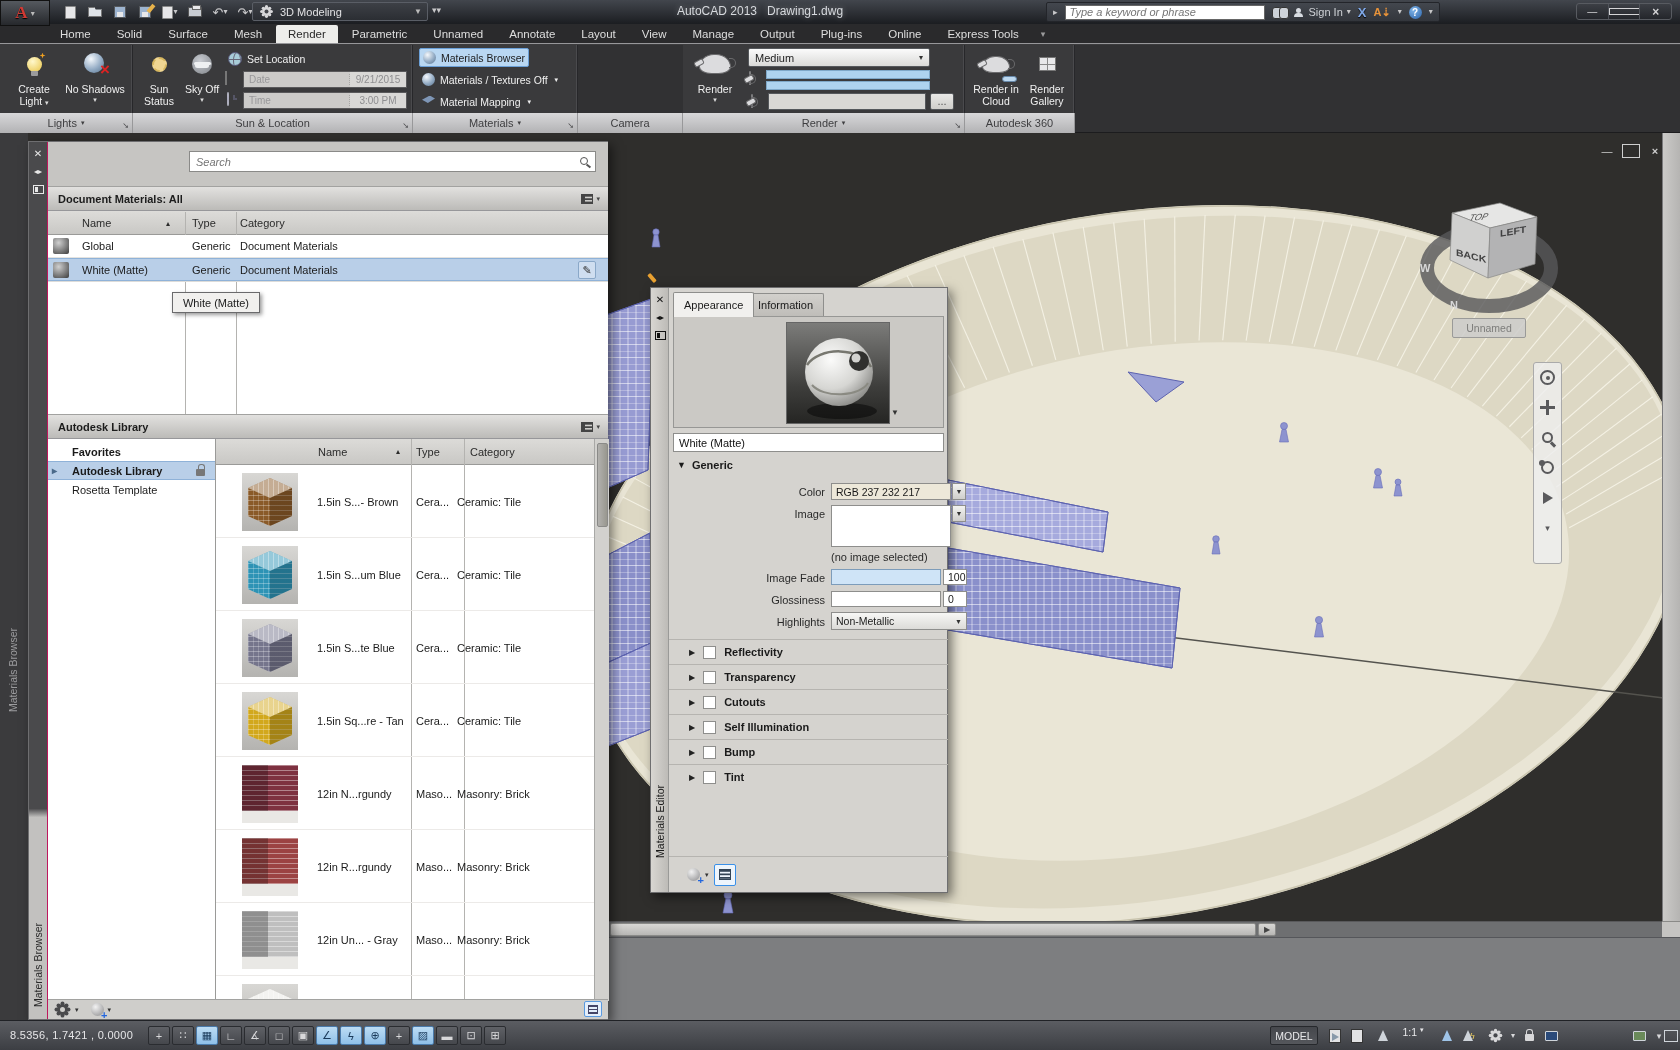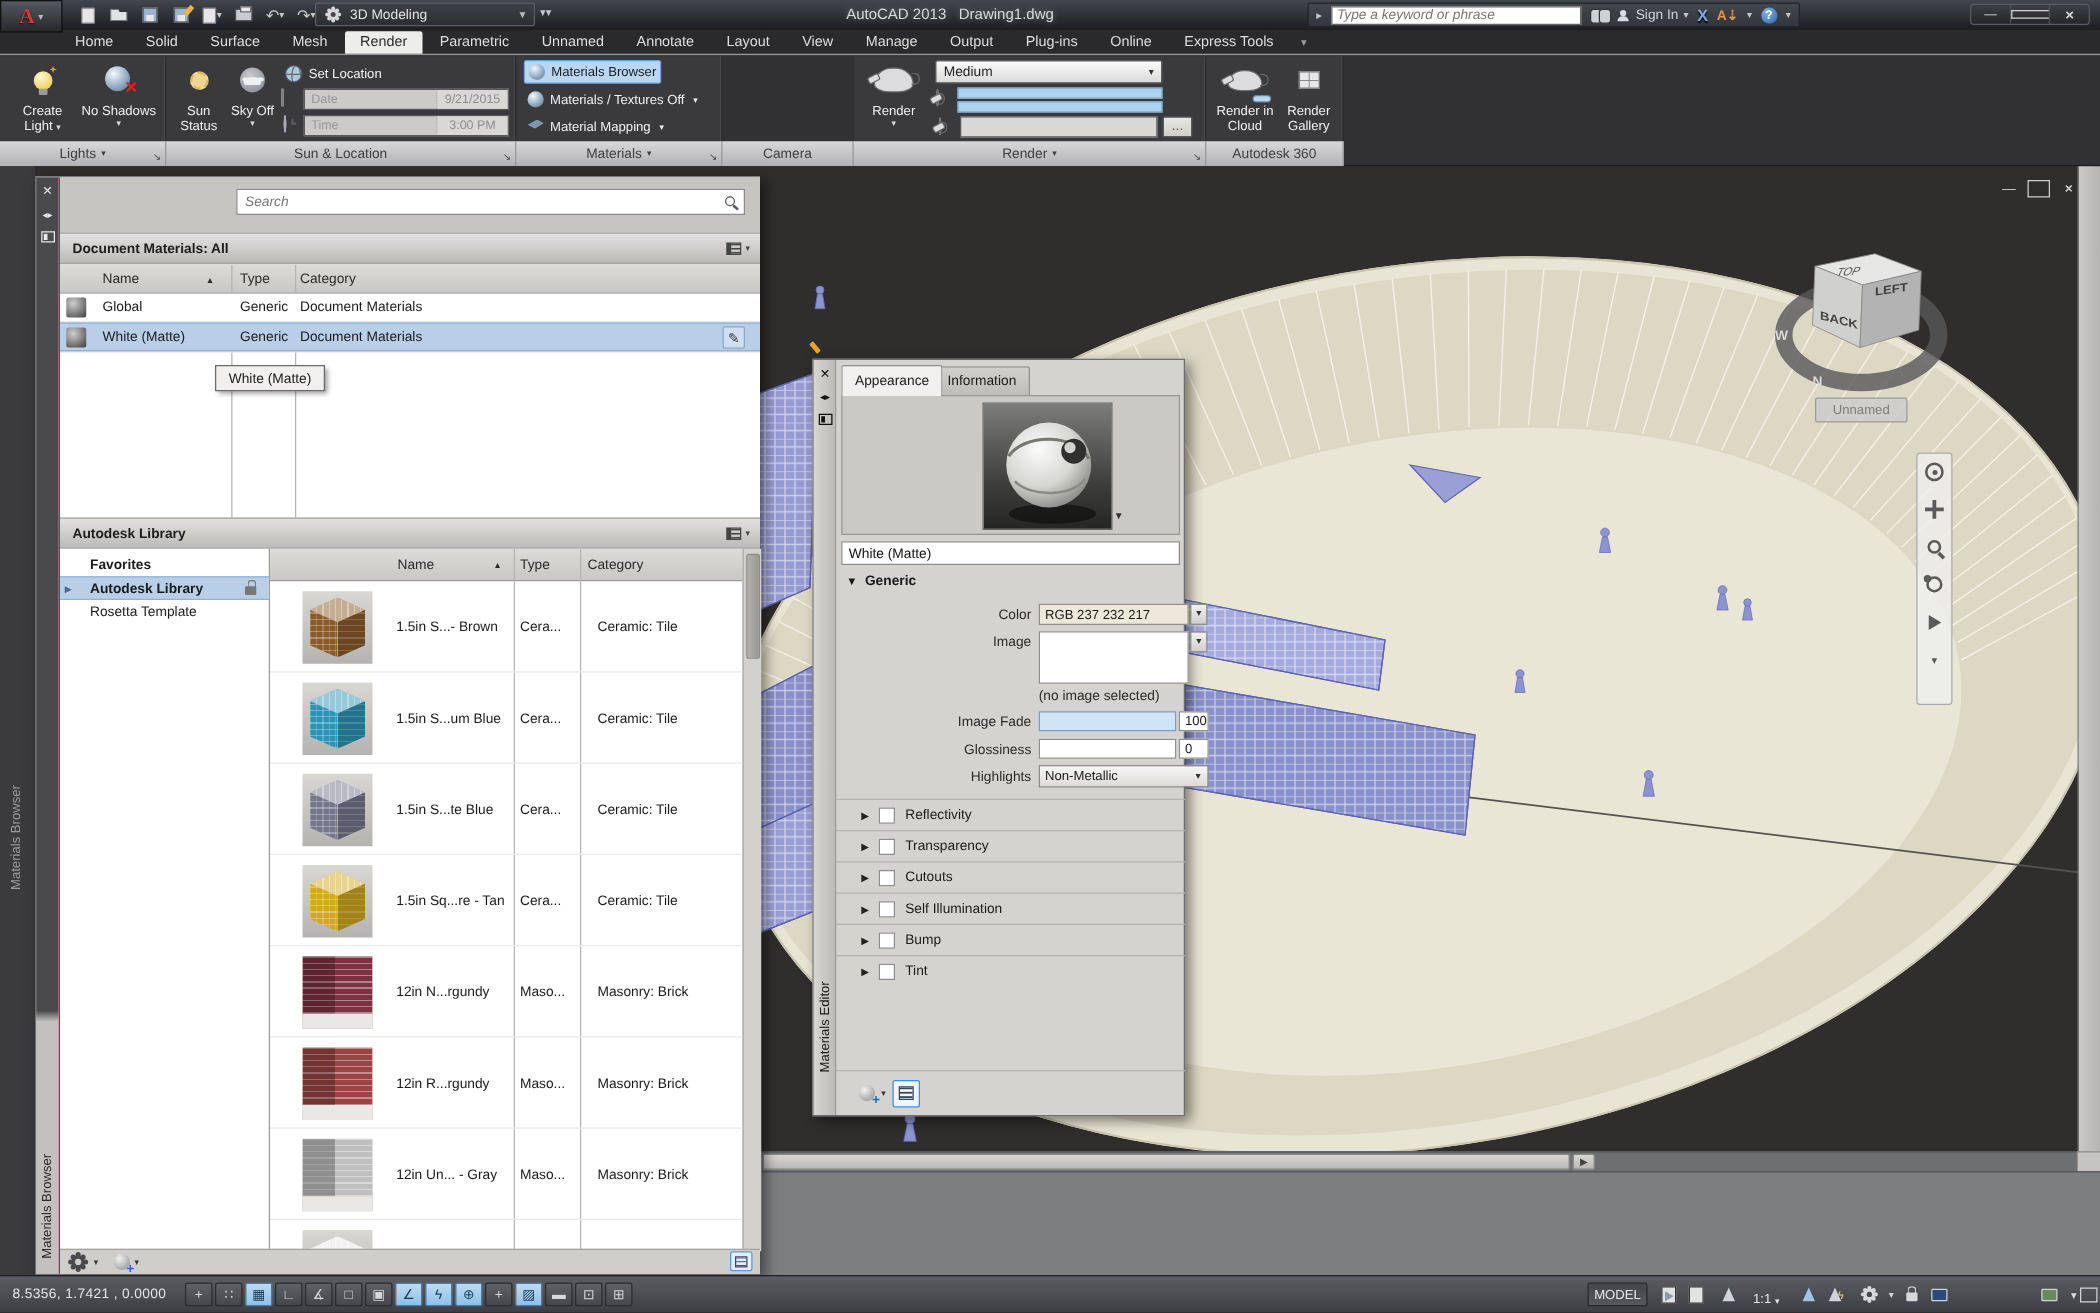--- a/index.html
+++ b/index.html
@@ -164,21 +164,21 @@
 .thumb{position:absolute;left:26px;top:8px;width:56px;height:58px;background:linear-gradient(#d8d7d4,#b4b3b0);overflow:hidden}
 .cf{position:absolute}
 .cf.t{left:6px;top:5px;width:44px;height:20px;clip-path:polygon(50% 0,100% 50%,50% 100%,0 50%);background:linear-gradient(rgba(255,255,255,.5),rgba(255,255,255,.5)),repeating-linear-gradient(90deg,rgba(255,255,255,.35) 0 1px,transparent 1px 5px),var(--c)}
 .cf.l{left:6px;top:15px;width:22px;height:38px;clip-path:polygon(0 0,100% 26%,100% 100%,0 74%);background:repeating-linear-gradient(0deg,rgba(255,255,255,.3) 0 1px,transparent 1px 5px),repeating-linear-gradient(90deg,rgba(255,255,255,.2) 0 1px,transparent 1px 5px),var(--c)}
 .cf.r{left:28px;top:15px;width:22px;height:38px;clip-path:polygon(0 26%,100% 0,100% 74%,0 100%);background:linear-gradient(rgba(0,0,0,.22),rgba(0,0,0,.22)),repeating-linear-gradient(0deg,rgba(255,255,255,.25) 0 1px,transparent 1px 5px),var(--c)}
 .bw{position:absolute;top:0;height:46px}
 .bw.l{left:0;width:26px;background:linear-gradient(rgba(0,0,0,.25),rgba(0,0,0,.25)),repeating-linear-gradient(0deg,rgba(255,255,255,.4) 0 1px,transparent 1px 5px),var(--c)}
 .bw.r{left:26px;width:30px;background:repeating-linear-gradient(0deg,rgba(255,255,255,.4) 0 1px,transparent 1px 5px),var(--c)}
 .floor{position:absolute;left:0;top:46px;width:56px;height:12px;background:#e9e8e5}
 .ln,.lt,.lc{position:absolute;top:31px;font-size:11px;color:#1a1a1a;white-space:nowrap}
-.ln{left:101px}.lt{left:200px}.lc{left:262px}
+.ln{left:101px}.lt{left:200px}.lc{left:241px}
 #br-bottom{position:absolute;left:0;bottom:0;width:100%;height:20px;background:#cfcecb;border-top:1px solid #a2a2a0;display:flex;align-items:center;padding-left:6px;gap:4px}
 .gear{width:11px;height:11px;border-radius:50%;background:#4a4a4c;box-shadow:0 -6px 0 -3.5px #4a4a4c,0 6px 0 -3.5px #4a4a4c,-6px 0 0 -3.5px #4a4a4c,6px 0 0 -3.5px #4a4a4c,-4px -4px 0 -3.5px #4a4a4c,4px 4px 0 -3.5px #4a4a4c,4px -4px 0 -3.5px #4a4a4c,-4px 4px 0 -3.5px #4a4a4c;position:relative;margin:3px}
 .gear::after{content:'';position:absolute;inset:3px;border-radius:50%;background:#cfcecb}
 .sphplus{width:13px;height:13px;border-radius:50%;background:radial-gradient(circle at 35% 30%,#f2f2f2,#8a8a8c);position:relative}
 .sphplus::after{content:'+';position:absolute;right:-4px;bottom:-5px;color:#2266dd;font-weight:bold;font-size:11px}
 .ddsmall{font-size:7px;color:#333}
 #docbtn{position:absolute;right:6px;bottom:2px;width:18px;height:16px;background:#e4eefa;border:1px solid #5a9ae0;border-radius:2px;display:flex;align-items:center;justify-content:center}
 #docbtn .bars{width:10px;height:9px;border:1px solid #446;background:linear-gradient(#446 1px,transparent 1px);background-size:100% 3px}
 
 #tooltip{position:absolute;left:172px;top:292px;width:88px;height:21px;background:#f1f0ee;border:1px solid #6a6a6c;box-shadow:2px 2px 4px rgba(0,0,0,.4);display:flex;align-items:center;justify-content:center;font-size:11px;color:#1a1a1a;z-index:30}
@@ -196,34 +196,34 @@
 #ed-previmg{position:absolute;left:112px;top:5px;width:104px;height:102px;border:1px solid #666}
 #ed-prevdd{position:absolute;right:44px;bottom:10px;font-size:8px;color:#333}
 #ed-name{position:absolute;left:4px;top:145px;width:271px;height:19px;background:#fff;border:1px solid #8e8e8c;font-size:11px;color:#111;padding:0 5px;font-family:"Liberation Sans",sans-serif}
 #ed-generic{position:absolute;left:8px;top:171px;font-weight:bold;color:#1a1a1a;display:flex;gap:6px;align-items:center}
 .edlabel{position:absolute;font-size:11px;color:#2a2a2a;text-align:right;width:120px}
 .edfield{position:absolute;left:162px;border:1px solid #8e8e8c;font-size:10.5px;color:#1a1a1a;display:flex;align-items:center;padding:0 4px;background:#fff}
 .ddbtn{position:absolute;width:14px;height:17px;background:linear-gradient(#f2f2f0,#cfcecb);border:1px solid #8e8e8c;display:flex;align-items:center;justify-content:center;font-size:7px;color:#333}
 .sec{position:absolute;left:0;width:279px;height:25px;border-top:1px solid #b6b4b0;display:flex;align-items:center;padding-left:20px;gap:8px}
 .sec .tri{font-size:8px;color:#222}
 .sec .cb{width:13px;height:13px;background:#fff;border:1px solid #8e8e8c}
-.sec .sl{font-weight:normal;font-size:11px;color:#1a1a1a}
+.sec .sl{font-weight:bold;font-size:11px;color:#1a1a1a}
 #ed-bottom{position:absolute;left:0;bottom:0;width:279px;height:36px;border-top:1px solid #b6b4b0;display:flex;align-items:center;padding-left:18px;gap:5px}
 #browserbtn{width:22px;height:22px;border:1.5px solid #3a90e8;border-radius:2px;background:#eef5fc;display:flex;align-items:center;justify-content:center}
 #browserbtn .bars{width:12px;height:11px;border:1px solid #345;background:linear-gradient(#345 1.5px,transparent 1.5px);background-size:100% 3.5px}
 
 #statusbar{position:absolute;left:0;top:1020px;width:1680px;height:30px;background:linear-gradient(#5b5d62,#3c3e43);border-top:1px solid #202226;color:#e6e6e8;display:block}
 #coords{position:absolute;left:10px;top:8px;font-size:11px;letter-spacing:.3px}
 .sb-ico{position:absolute;top:5px;width:22px;height:19px;background:linear-gradient(#5f6166,#45474c);border:1px solid #2a2c30;border-radius:2px;display:flex;align-items:center;justify-content:center;font-size:11px;color:#d8d8da}
 .sb-ico.on{background:linear-gradient(#bcdcf4,#8fc0e8);color:#1a3a5a;border-color:#4a7aaa}
 #modelbtn{position:absolute;left:1270px;top:5px;width:48px;height:19px;background:linear-gradient(#45474c,#55575c);border:1px solid #26282c;border-radius:2px;display:flex;align-items:center;justify-content:center;font-size:10.5px;color:#e8e8ea}
 .sheet{width:12px;height:14px;background:#e2e2e4;border:1px solid #333;position:relative}
 .sheet.model::after{content:'';position:absolute;left:2px;top:3px;border-left:7px solid #8899aa;border-top:4px solid transparent;border-bottom:4px solid transparent}
 .annp{width:0;height:0;border-left:5px solid transparent;border-right:5px solid transparent;border-bottom:11px solid #cfd4da}
-.scalebox{position:absolute;top:5px;width:42px;height:19px;display:flex;align-items:flex-end;justify-content:center;gap:3px;font-size:10.5px;color:#e8e8ea}
+.scalebox{position:absolute;top:5px;width:42px;height:19px;display:flex;align-items:flex-start;justify-content:center;gap:3px;font-size:10.5px;color:#e8e8ea}
 .sb-plain{position:absolute;top:5px;width:22px;height:19px;display:flex;align-items:center;justify-content:center}
 .lock2{width:9px;height:7px;background:#d8d8da;border-radius:1px;position:relative;margin-top:4px}
 .lock2::before{content:'';position:absolute;top:-5px;left:1.5px;width:5px;height:5px;border:1.5px solid #d8d8da;border-bottom:none;border-radius:3px 3px 0 0}
 .gear.light{background:#d8d8da;box-shadow:0 -6px 0 -3.5px #d8d8da,0 6px 0 -3.5px #d8d8da,-6px 0 0 -3.5px #d8d8da,6px 0 0 -3.5px #d8d8da,-4px -4px 0 -3.5px #d8d8da,4px 4px 0 -3.5px #d8d8da,4px -4px 0 -3.5px #d8d8da,-4px 4px 0 -3.5px #d8d8da}
 .gear.light::after{background:#45474c}
 .mon{width:13px;height:10px;background:#2a4a7a;border:1.5px solid #cfd4da;border-radius:1px}
 .cleanrect{width:14px;height:12px;border:1.5px solid #cfd4da;background:transparent}
 </style>
 </head>
 <body>

